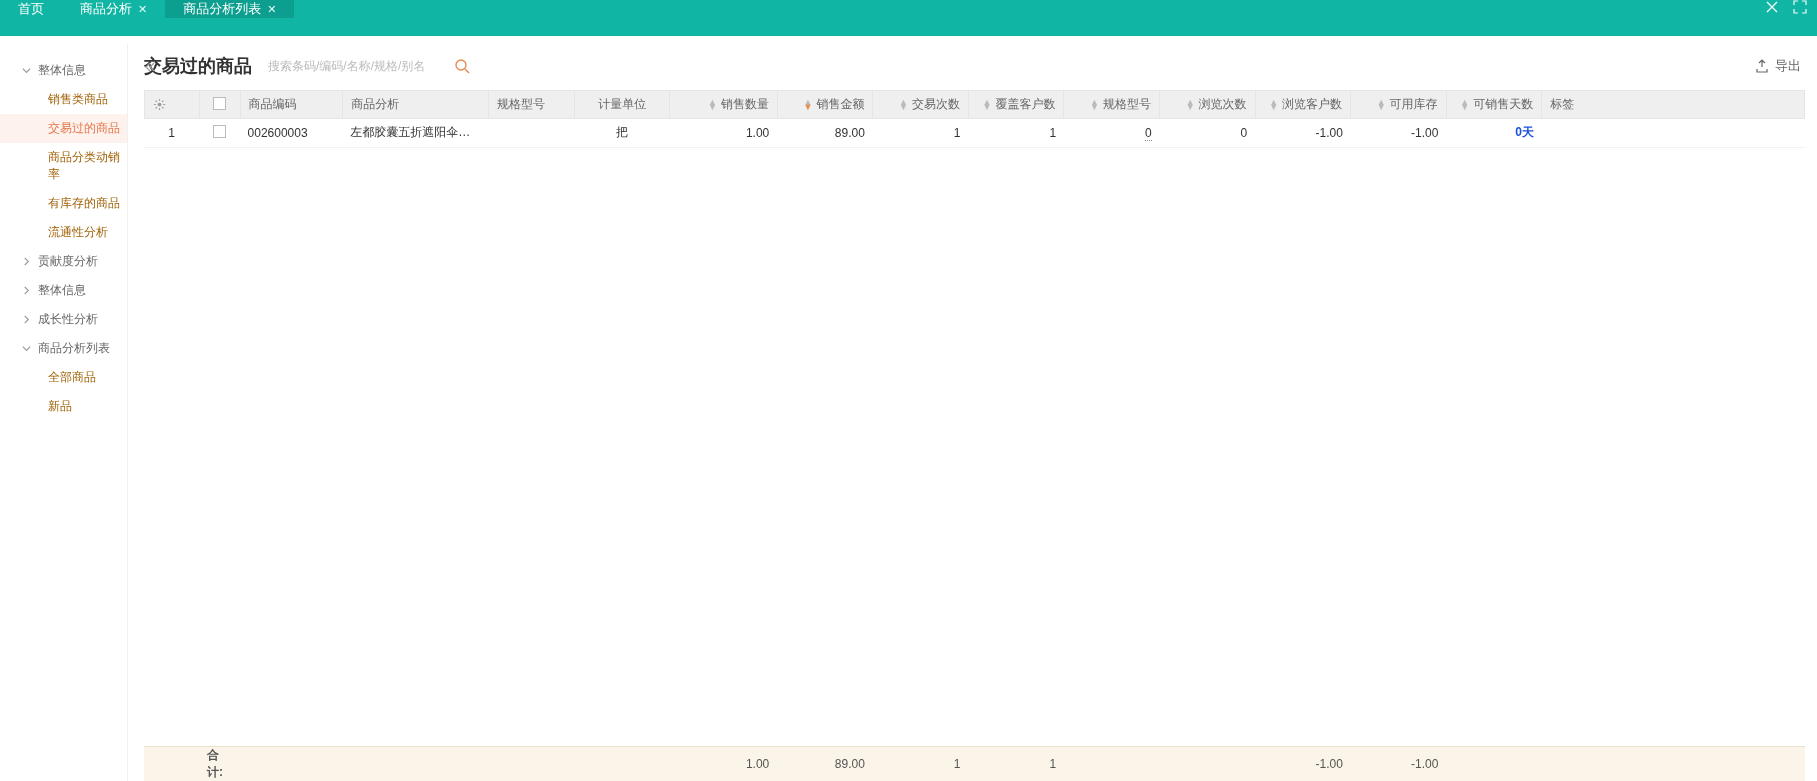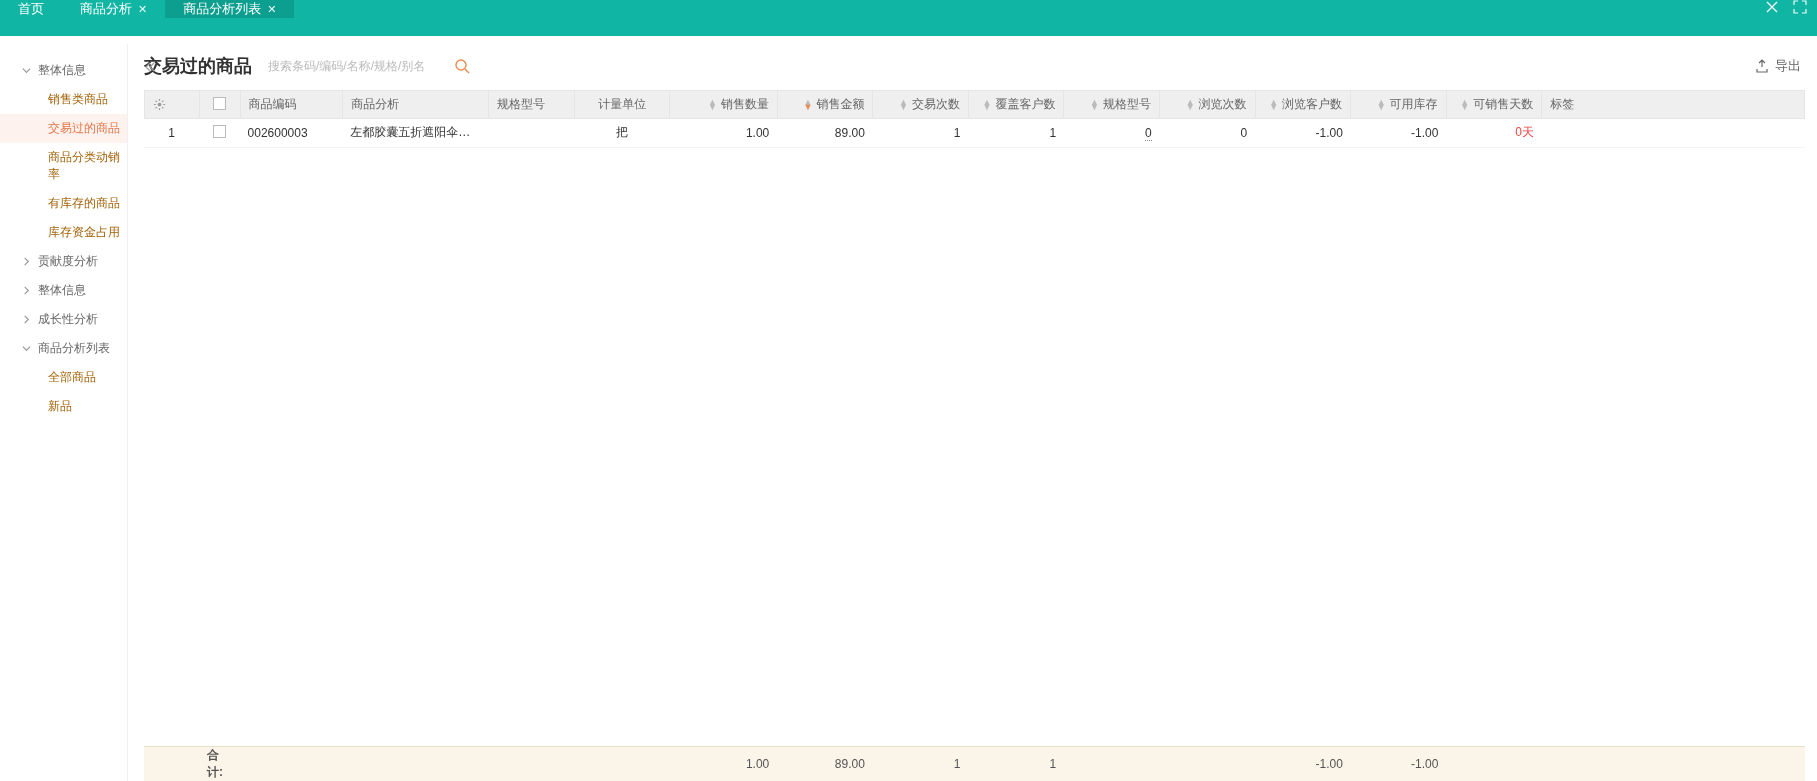--- a/index.html
+++ b/index.html
@@ -48,21 +48,21 @@
   thead th.num { text-align:right; }
   thead th.center { text-align:center; }
   tbody td { height:28px; padding:0 8px; border-bottom:1px solid #f2f2f2; font-size:12px; white-space:nowrap; overflow:hidden; text-overflow:ellipsis; }
   tbody td.num { text-align:right; }
   tbody td.center { text-align:center; }
   .sort { color:#bbb; font-size:9px; display:inline-flex; flex-direction:column; line-height:5px; margin-right:4px; vertical-align:middle; }
   .sort.active-desc .down { color:#e98b4f; }
   .gear { color:#999; }
   .chk { width:13px; height:13px; border:1px solid #bbb; display:inline-block; background:#fff; }
   .dotted-u { border-bottom:1px dotted #888; }
-  .red { color:#ef4444; }
+  .red { color:#1d4ed8;font-weight:bold; }
 
   .table-body-scroll { flex:1; overflow:auto; min-height:0; }
   .table-body-scroll::-webkit-scrollbar { width:10px; }
   .table-body-scroll::-webkit-scrollbar-thumb { background:#d9d9d9; border-radius:5px; }
   .table-body-scroll::-webkit-scrollbar-track { background:#f5f5f5; }
 
   tfoot td { background:#fbf4e8; height:28px; padding:0 8px; font-size:12px; color:#555; border-top:1px solid #eadfca; }
   tfoot td.num { text-align:right; }
   tfoot td.label { font-weight:600; }
 
@@ -116,21 +116,21 @@
             <svg viewBox="0 0 10 10" width="9" height="9">
               <path d="M1 3 L5 7 L9 3" stroke="#999" stroke-width="1.3" fill="none"></path>
             </svg>
           </span>
           <span>整体信息</span>
         </div>
         <div class="side-item">销售类商品</div>
         <div class="side-item active">交易过的商品</div>
         <div class="side-item">商品分类动销率</div>
         <div class="side-item">有库存的商品</div>
-        <div class="side-item">库存资金占用</div>
+        <div class="side-item">流通性分析</div>
         <div class="side-group">
           <span class="chev">
             <svg viewBox="0 0 10 10" width="9" height="9">
               <path d="M3 1 L7 5 L3 9" stroke="#999" stroke-width="1.3" fill="none"></path>
             </svg>
           </span>
           <span>贡献度分析</span>
         </div>
         <div class="side-group">
           <span class="chev">

